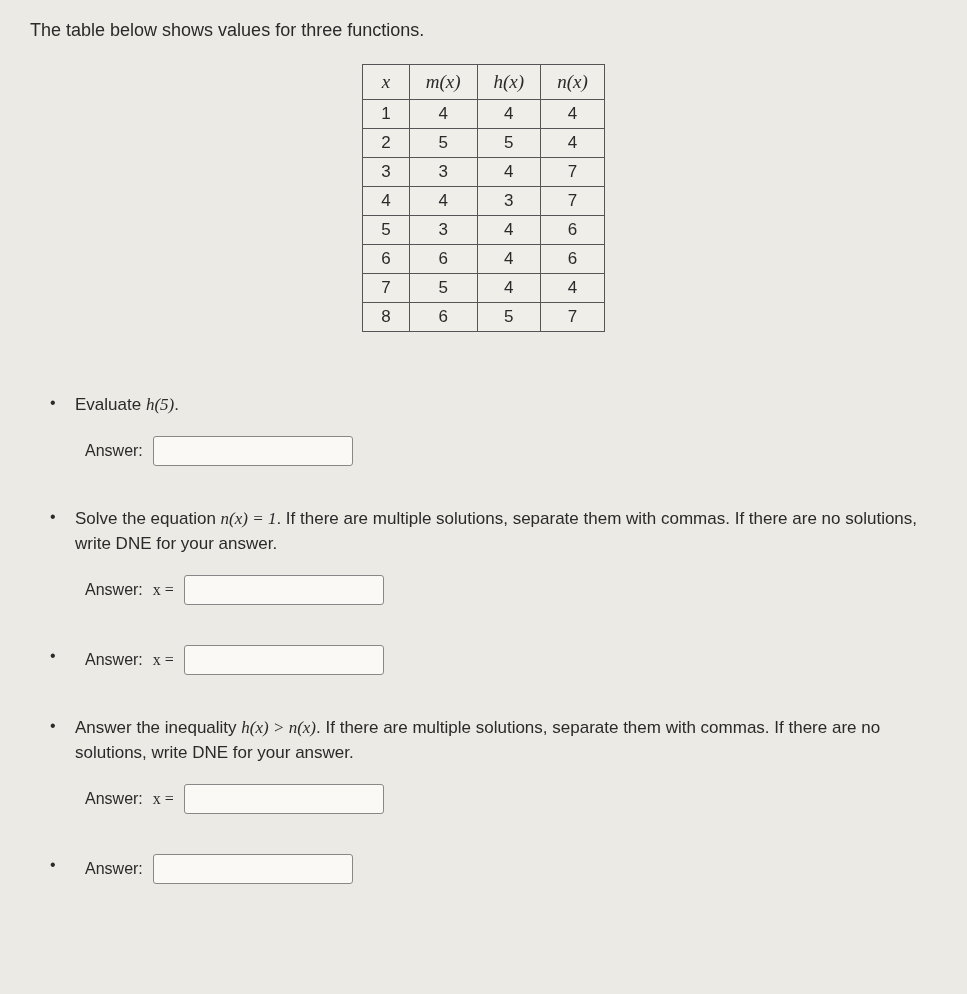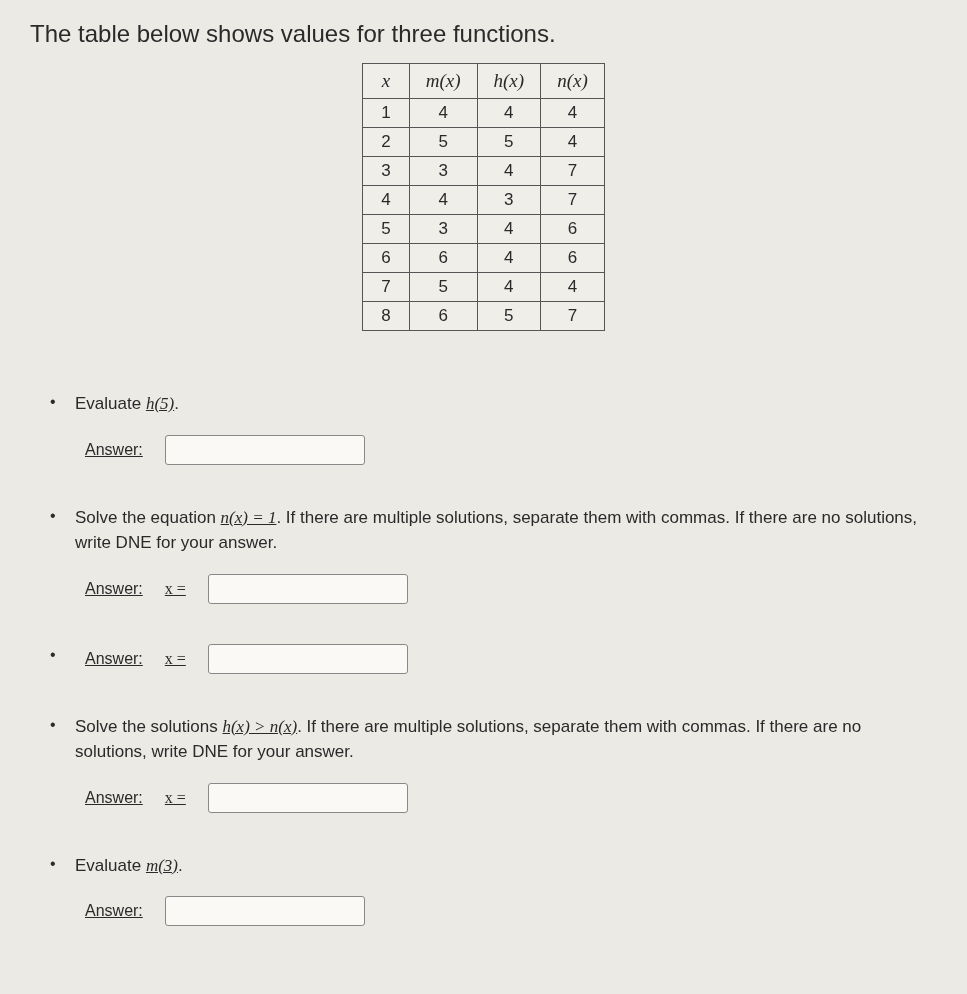--- a/index.html
+++ b/index.html
@@ -10,22 +10,22 @@
     body {
       font-family: Arial, Helvetica, sans-serif;
       background: #eceae5;
       width: 967px;
       height: 994px;
       padding: 20px 30px;
       color: #2a2a2a;
       font-size: 17px;
     }
     .intro {
-      margin-bottom: 15px;
-      font-size: 24px;
+      margin-bottom: 23px;
+      font-size: 18px;
     }
     .table-container {
       display: flex;
       justify-content: center;
       margin-bottom: 60px;
     }
     table {
       border-collapse: collapse;
       background: #f0eee9;
     }
@@ -56,33 +56,31 @@
     ul > li::before {
       content: "•";
       position: absolute;
       left: 0;
       top: 2px;
       font-size: 16px;
     }
     .math {
       font-family: 'Times New Roman', serif;
       font-style: italic;
-      text-decoration: underline;
     }
     .question-text {
       margin-bottom: 18px;
       line-height: 1.5;
     }
     .answer-row {
       margin-left: 10px;
       display: flex;
       align-items: center;
-      gap: 22px;
+      gap: 10px;
       font-size: 16px;
-      text-decoration: underline;
     }
     .answer-label {
       font-weight: normal;
     }
     input[type="text"] {
       border: 1px solid #888;
       background: #faf9f5;
       height: 30px;
       width: 200px;
       padding: 4px 8px;
@@ -187,32 +185,29 @@
     <li>
       <div class="answer-row">
         <span class="answer-label">Answer: </span>
         <span class="eq">x =</span>
         <input type="text" style="">
       </div>
     </li>
 
     <li>
       <div class="question-text">
-        <span>Solve the solutions </span><span class="math">h(x) &gt; n(x)</span><span>. If there are multiple solutions, separate them with commas. If there are no solutions, write DNE for your answer.</span>
+        <span>Answer the inequality </span><span class="math">h(x) &gt; n(x)</span><span>. If there are multiple solutions, separate them with commas. If there are no solutions, write DNE for your answer.</span>
       </div>
       <div class="answer-row">
         <span class="answer-label">Answer: </span>
         <span class="eq">x =</span>
         <input type="text" style="">
       </div>
     </li>
 
     <li>
-      <div class="question-text">
-        <span>Evaluate </span><span class="math">m(3)</span><span>.</span>
-      </div>
       <div class="answer-row">
         <span class="answer-label">Answer:</span>
         <input type="text" style="">
       </div>
     </li>
   </ul>
 </div>
 
 </body></html>

